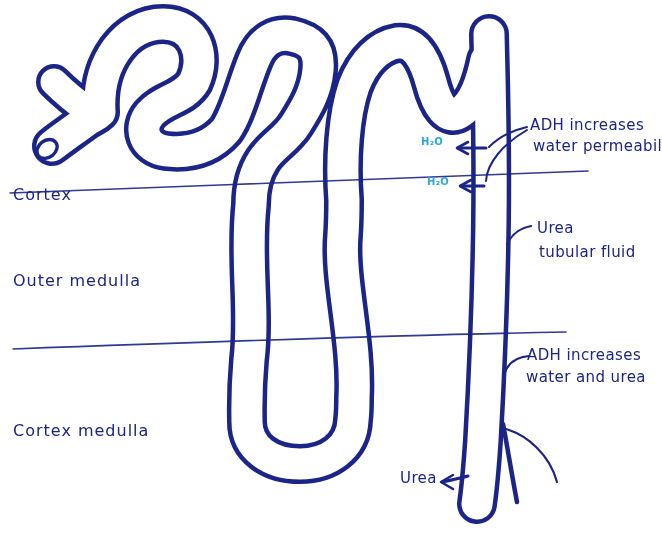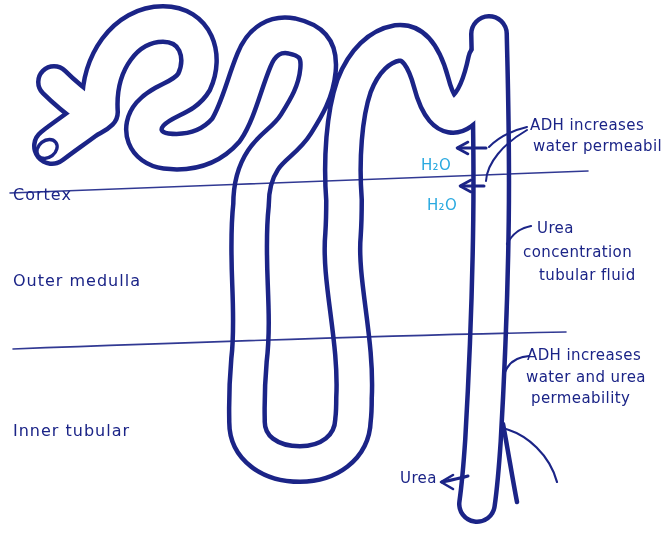--- a/index.html
+++ b/index.html
@@ -9,21 +9,21 @@
     font-family:"DejaVu Sans","Liberation Sans",sans-serif;
   }
   #stage{position:absolute;inset:0;width:662px;height:545px;}
   svg{position:absolute;left:0;top:0;}
   .tube-n{fill:none;stroke:var(--ink);stroke-linecap:round;stroke-linejoin:round;}
   .tube-w{fill:none;stroke:#fff;stroke-linecap:round;stroke-linejoin:round;}
   .thin{fill:none;stroke:var(--ink);stroke-linecap:round;stroke-linejoin:round;}
   .lbl{position:absolute;color:var(--ink);letter-spacing:.4px;white-space:nowrap;}
   .region{font-size:16px;letter-spacing:1px;margin-top:20px;}
   .anno{font-size:15px;line-height:22px;}
-  .h2o{position:absolute;color:var(--cyan);font-size:15px;font-weight:normal;letter-spacing:.3px;margin-top:20px;}
+  .h2o{position:absolute;color:var(--cyan);font-size:10px;font-weight:bold;letter-spacing:.3px;}
 </style>
 </head>
 <body>
 
 <div id="stage">
 
   <svg width="662" height="545" viewBox="0 0 662 545">
 
     <g>
 
@@ -114,38 +114,36 @@
       </g>
       <g>
         <path class="thin" stroke-width="3" d="M468,476 C461,478 452,480 442,482"></path>
         <path class="thin" stroke-width="2.6" fill="none" d="M453,475 L441,482 L453,489"></path>
       </g>
     </g>
   </svg>
 
   <div class="lbl region" style="left:13px;top:165px;">Cortex</div>
   <div class="lbl region" style="left:13px;top:251px;text-align:right;">Outer medulla</div>
-  <div class="lbl region" style="left:13px;top:401px;">Inner tubular</div>
+  <div class="lbl region" style="left:13px;top:401px;">Cortex medulla</div>
 
   <div class="h2o" style="left:421px;top:136px;">H₂O</div>
   <div class="h2o" style="left:427px;top:176px;">H₂O</div>
 
   <div class="lbl anno" style="left:530px;top:115px;line-height:21px;">
     <div>ADH increases</div>
     <div style="margin-left:3px;">water permeability</div>
   </div>
 
   <div class="lbl anno" style="left:523px;top:217px;line-height:23.5px;">
     <div style="margin-left:14px;">Urea</div>
-    <div>concentration</div>
     <div style="margin-left:16px;">tubular fluid</div>
   </div>
 
   <div class="lbl anno" style="left:527px;top:345px;line-height:21.5px;">
     <div>ADH increases</div>
     <div style="margin-left:-1px;">water and urea</div>
-    <div style="margin-left:4px;">permeability</div>
   </div>
 
   <div class="lbl anno" style="left:400px;top:467px;">Urea</div>
 
 
 </div>
 
 </body></html>

